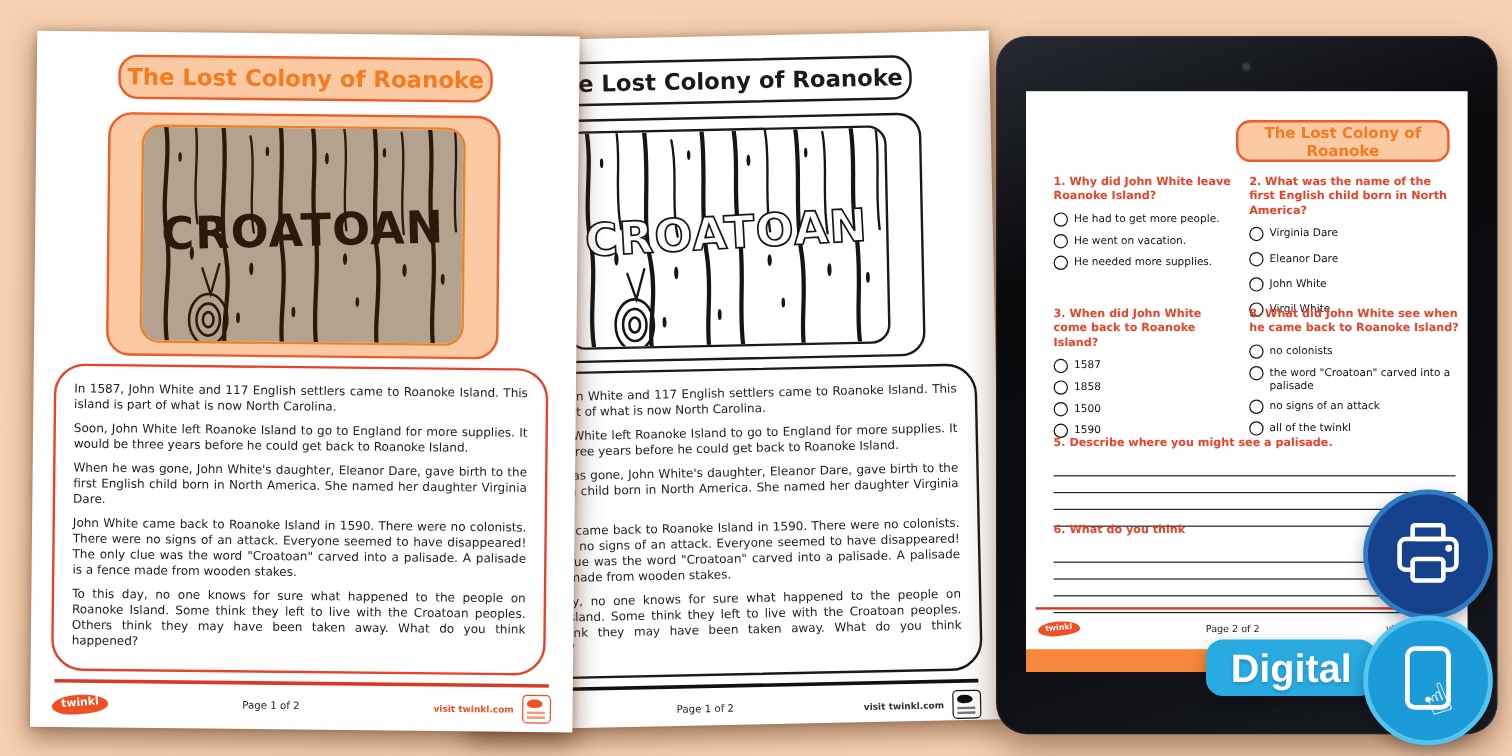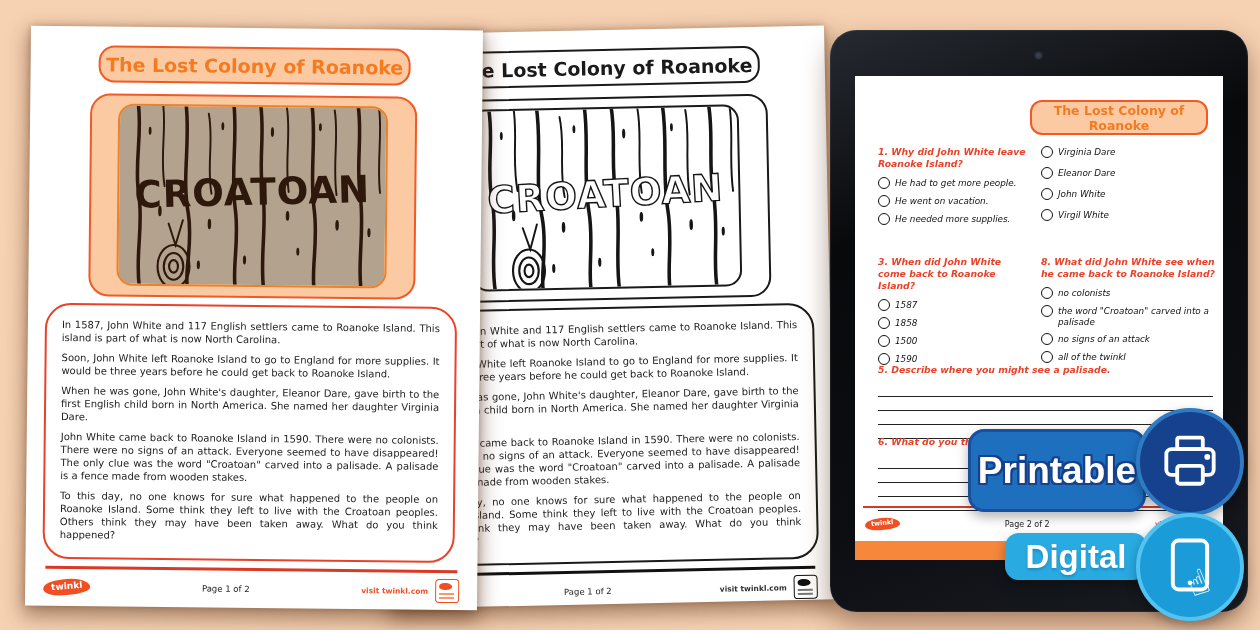--- a/index.html
+++ b/index.html
@@ -69,21 +69,21 @@
           background:linear-gradient(160deg,#262a31 0%,#08090b 30%,#0c0e12 70%,#191c22 100%);
           box-shadow:0 12px 26px rgba(90,45,22,.5), inset 0 0 2px rgba(255,255,255,.25);}
   .camera{position:absolute;left:204px;top:21px;width:9px;height:9px;border-radius:50%;
           background:#39404d;box-shadow:inset 0 0 3px #000;}
   .screen{position:absolute;left:25px;top:46px;width:368px;height:484px;background:#fff;overflow:hidden;}
 
   .t-title{position:absolute;left:175px;top:24px;width:178px;height:35px;border:2px solid #f15a24;border-radius:12px;
            background:#fbc9a2;color:#f47b20;font-weight:bold;font-size:12.5px;
            display:flex;align-items:center;justify-content:center;text-align:center;box-sizing:border-box;}
 
-  .q{position:absolute;font-style:italic;}
+  .q{position:absolute;}
   .q-label{color:#e8432a;font-weight:bold;font-size:9.3px;line-height:1.28;margin-bottom:7px;}
   .opt{display:flex;align-items:flex-start;gap:5px;margin-bottom:6px;}
   .opt-wide .opt{margin-bottom:9px;}
   .radio{width:10px;height:10px;border:1.4px solid #111;border-radius:50%;flex:none;background:#fff;}
   .opt-label{font-size:8.8px;color:#111;line-height:1.22;padding-top:1px;}
   .wline{height:13px;border-bottom:1.6px solid #222;}
 
   .t-rule{position:absolute;left:8px;right:8px;top:430px;height:2px;background:#d93a26;}
   .t-footer{position:absolute;left:10px;right:10px;top:436px;height:24px;display:flex;align-items:center;}
   .tw-logo.small{font-size:6.5px;padding:2px 6px 3px;}
@@ -222,20 +222,21 @@
             <span class="radio"></span>
             <span class="opt-label">He went on vacation.</span>
           </div>
         <div class="opt">
             <span class="radio"></span>
             <span class="opt-label">He needed more supplies.</span>
           </div>
       </div>
 
       <div class="q opt-wide" style="left:186px;top:70px;width:172px;">
+        <div class="q-label">2. What was the name of the first English child born in North America?</div>
         <div class="opt">
             <span class="radio"></span>
             <span class="opt-label">Virginia Dare</span>
           </div>
         <div class="opt">
             <span class="radio"></span>
             <span class="opt-label">Eleanor Dare</span>
           </div>
         <div class="opt">
             <span class="radio"></span>
@@ -306,21 +307,20 @@
       <div class="t-rule"></div>
       <div class="t-footer">
         <span class="tw-logo small">twinkl</span>
         <span class="t-page-num">Page 2 of 2</span>
         <span class="t-visit">visit twinkl.com</span>
       </div>
       <div class="t-banner">Click Here for</div>
     </div>
   </div>
 
-  <div class="badge-rect printable-rect">Printable</div>
   <div class="badge-circle printable-circle">
     <svg width="64" height="64" viewBox="0 0 100 100">
       <rect x="30" y="12" width="40" height="18" rx="3" fill="none" stroke="#fff" stroke-width="6"></rect>
       <rect x="13" y="30" width="74" height="40" rx="8" fill="none" stroke="#fff" stroke-width="6"></rect>
       <circle cx="77" cy="42" r="4.5" fill="#fff"></circle>
       <rect x="30" y="56" width="40" height="28" rx="4" fill="#16418c" stroke="#fff" stroke-width="6"></rect>
     </svg>
   </div>
 
   <div class="badge-rect digital-rect">Digital</div>

